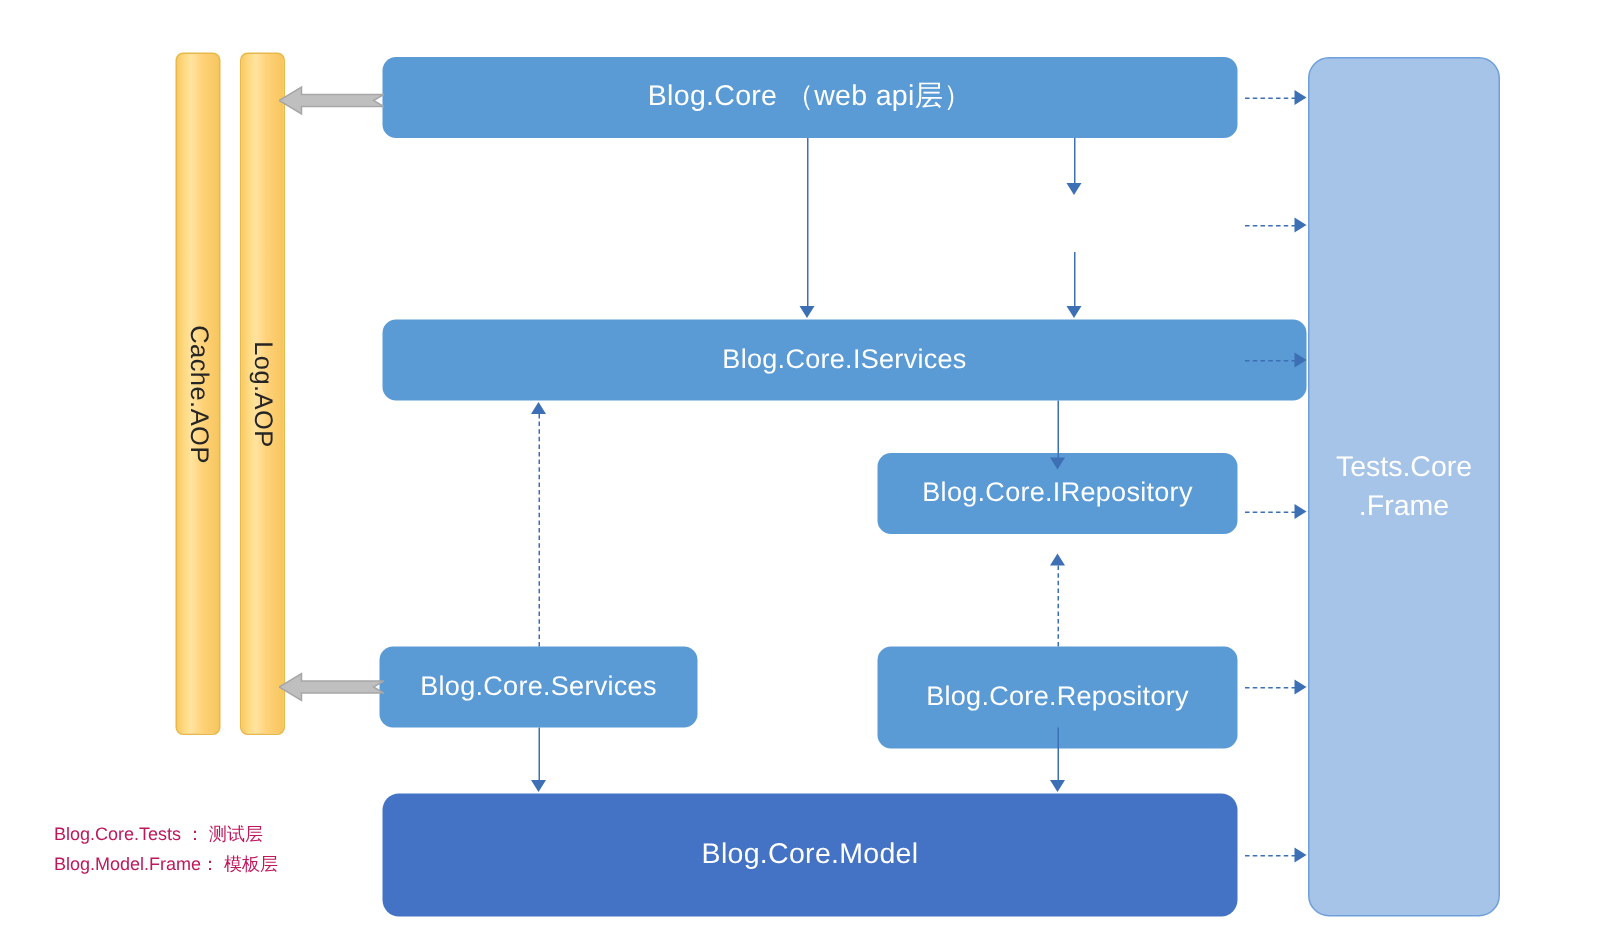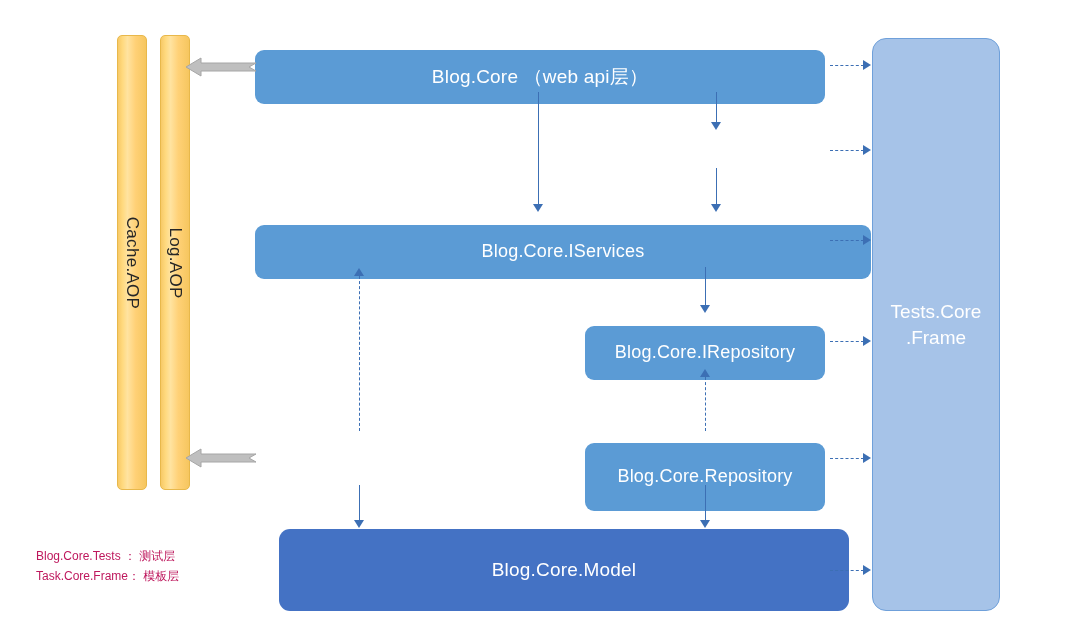--- a/index.html
+++ b/index.html
@@ -23,21 +23,21 @@
     display: flex;
     align-items: center;
     justify-content: center;
     text-align: center;
     color: #ffffff;
     border-radius: 9px;
     line-height: 1.18;
     letter-spacing: .2px;
     user-select: none;
   }
-  .node.blue      { background: #5B9BD5; margin-top: 12px; }
+  .node.blue      { background: #5B9BD5; }
   .node.blue-dark { background: #4472C4; }
   .node.green     { background: #A9D18E; border: 1px solid #8FBF6E; }
 
   
   .column {
     position: absolute;
     box-sizing: border-box;
     background: #A6C3E8;
     border: 1px solid #6FA0DA;
     border-radius: 14px;
@@ -136,30 +136,33 @@
 
   <div class="node blue" style="left:255px; top:38px; width:570px; height:54px; font-size:19px;">
     <span>Blog.Core （web api层）</span>
   </div>
 
 
   <div class="node blue" style="left:255px; top:213px; width:616px; height:54px; font-size:18px;">
     <span>Blog.Core.IServices</span>
   </div>
 
-  <div class="node blue" style="left:585px; top:314px; width:240px; height:54px; font-size:18px;">
+  <div class="node blue" style="left:585px; top:302px; width:240px; height:54px; font-size:18px;">
     <span>Blog.Core.IRepository</span>
   </div>
 
+  <div class="node blue" style="left:253px; top:431px; width:212px; height:54px; font-size:18px;">
+    <span>Blog.Core.Services</span>
+  </div>
 
   <div class="node blue" style="left:585px; top:431px; width:240px; height:68px; font-size:18px;">
     <span>Blog.Core.Repository</span>
   </div>
 
-  <div class="node blue-dark" style="left:255px; top:529px; width:570px; height:82px; font-size:19px; border-radius:11px;margin-left:24px;">
+  <div class="node blue-dark" style="left:255px; top:529px; width:570px; height:82px; font-size:19px; border-radius:11px;">
     <span>Blog.Core.Model</span>
   </div>
 
   <div class="column" style="left:872px; top:38px; width:128px; height:573px; font-size:19px;">
     <div>
       <div>Tests.Core</div>
       <div>.Frame</div>
     </div>
   </div>
 
@@ -212,16 +215,16 @@
   </div>
 
   <div class="block-arrow" style="left:186px; top:447px; width:70px; height:22px;">
     <svg width="70" height="22" viewBox="0 0 70 22">
       <polygon points="0,11 15,2 15,7 70,7 63,11 70,15 15,15 15,20" fill="#BFBFBF" stroke="#A6A6A6" stroke-width="1"></polygon>
     </svg>
   </div>
 
   <div class="legend" style="left:36px; top:547px;">
     <span class="row">Blog.Core.Tests ： 测试层</span>
-    <span class="row">Task.Core.Frame： 模板层</span>
+    <span class="row">Blog.Model.Frame： 模板层</span>
   </div>
 
 </div>
 
 </body></html>

